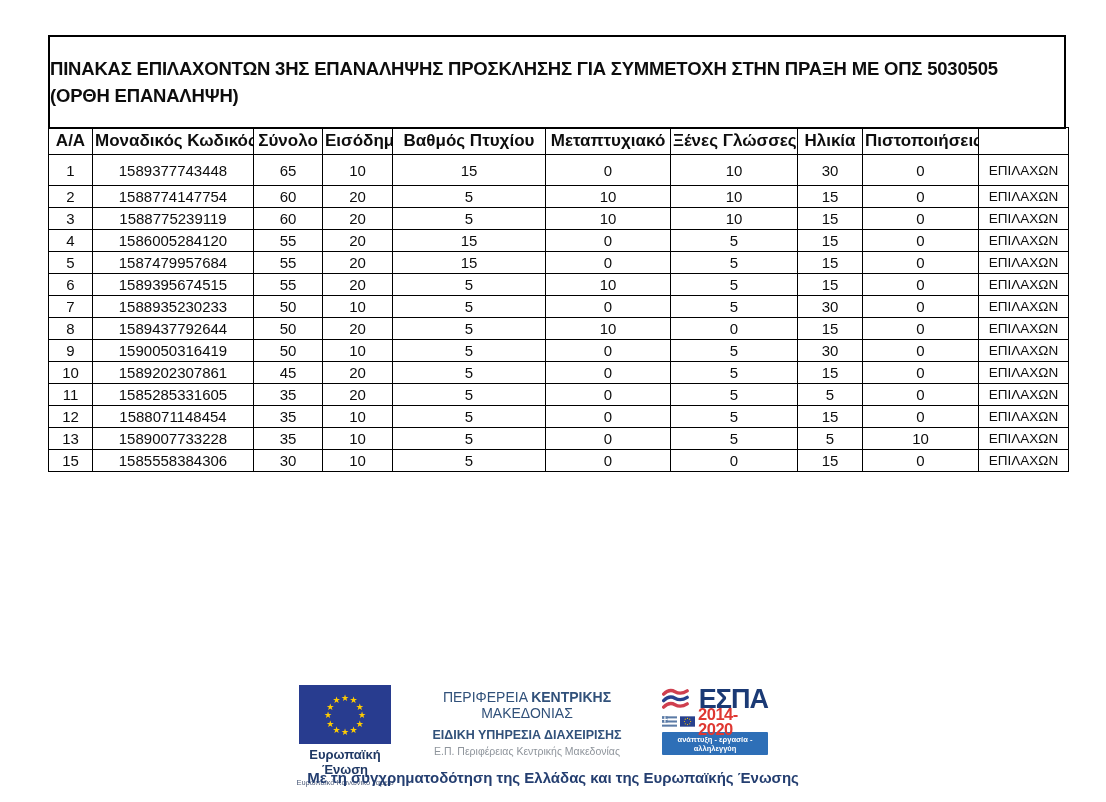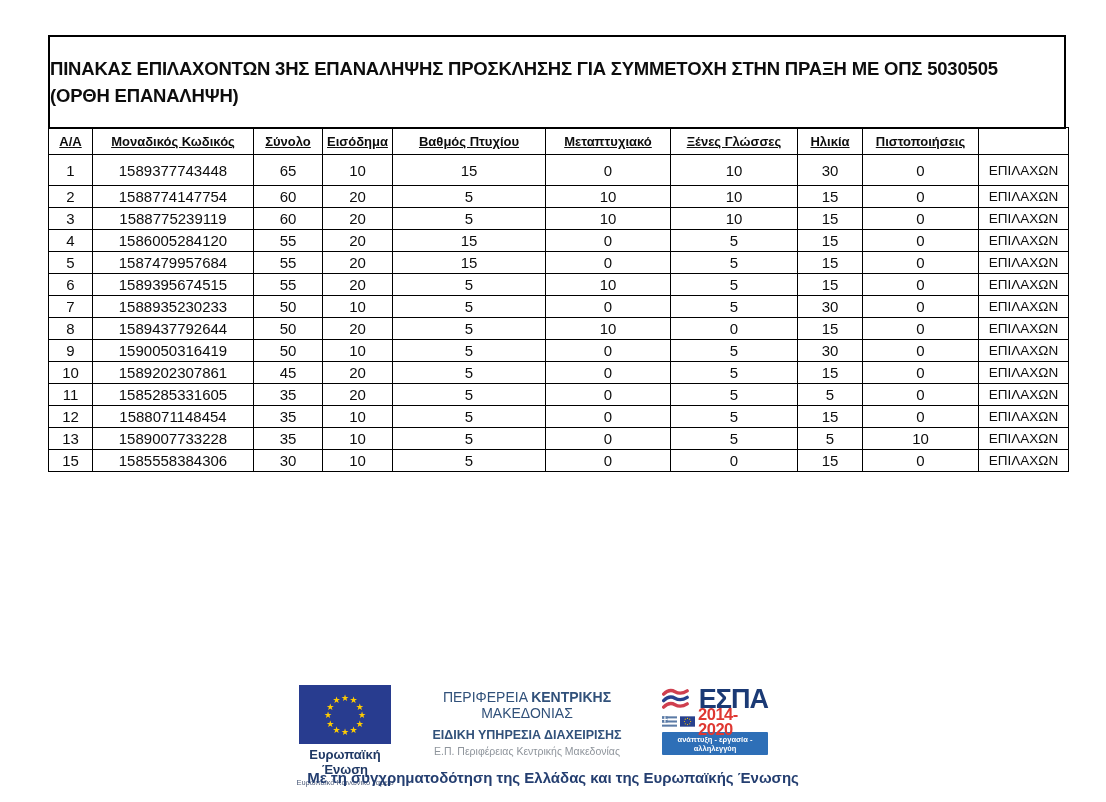--- a/index.html
+++ b/index.html
@@ -20,21 +20,21 @@
 
   
   table.main {
     position:absolute; left:48px; top:127px; width:1020px;
     border-collapse:collapse; table-layout:fixed;
   }
   table.main th, table.main td {
     border:1.5px solid #000; text-align:center; vertical-align:middle;
     padding:0 2px; overflow:hidden; white-space:nowrap; color:#0d0d0d;
   }
-  table.main th { font-size:13px; font-weight:bold; height:26px;text-decoration:underline; }
+  table.main th { font-size:17px; font-weight:bold; height:26px; }
   table.main td { font-size:15px; height:21px; }
   table.main tbody tr.first-row td { height:30px; }
   table.main td.status-cell { font-size:13.5px;margin-left:9px; }
 
   
   .eu-block { position:absolute; left:294px; top:685px; width:102px; text-align:center; }
   .eu-flag { display:block; margin:0 auto; }
   .eu-label1 { font-size:13px; font-weight:bold; color:#1f3864; margin-top:3px; }
   .eu-label2 { font-size:7.5px; color:#4d5c7a; margin-top:1px; }
 

